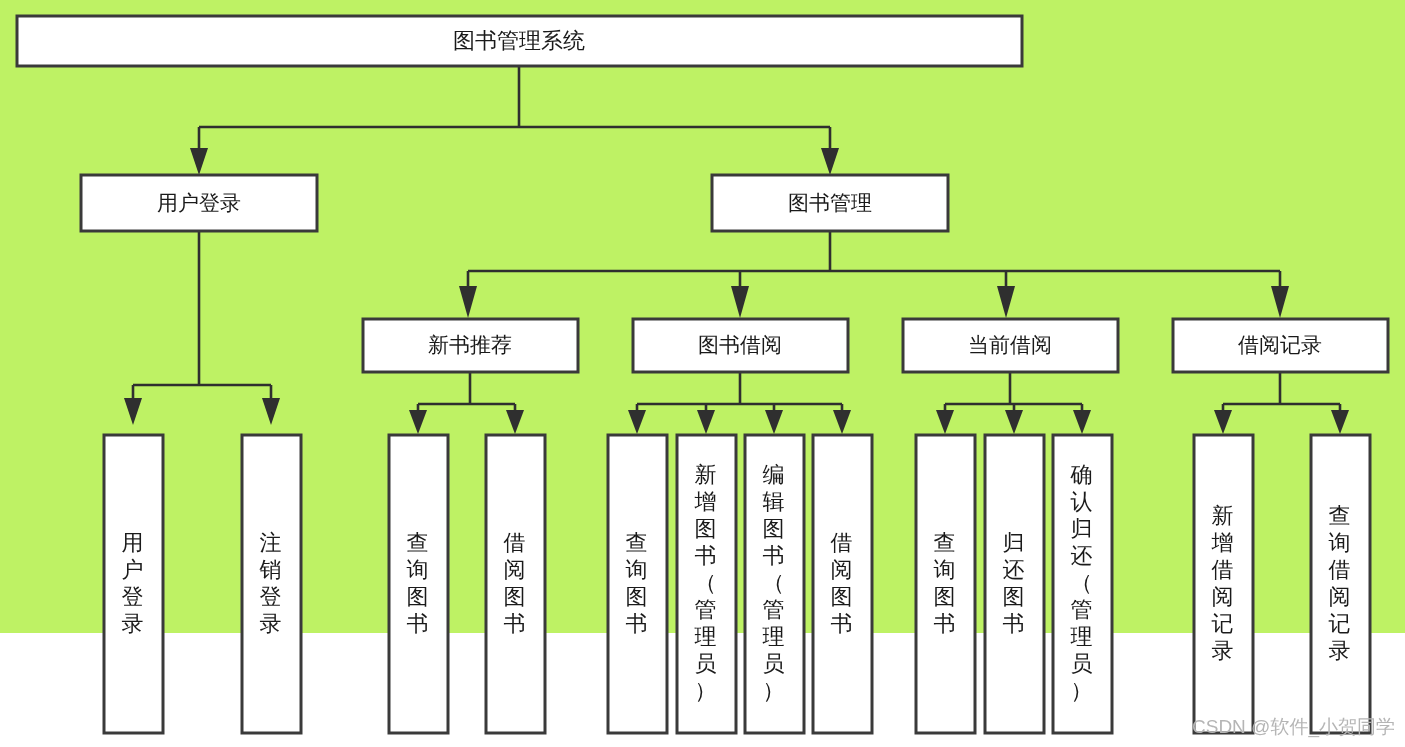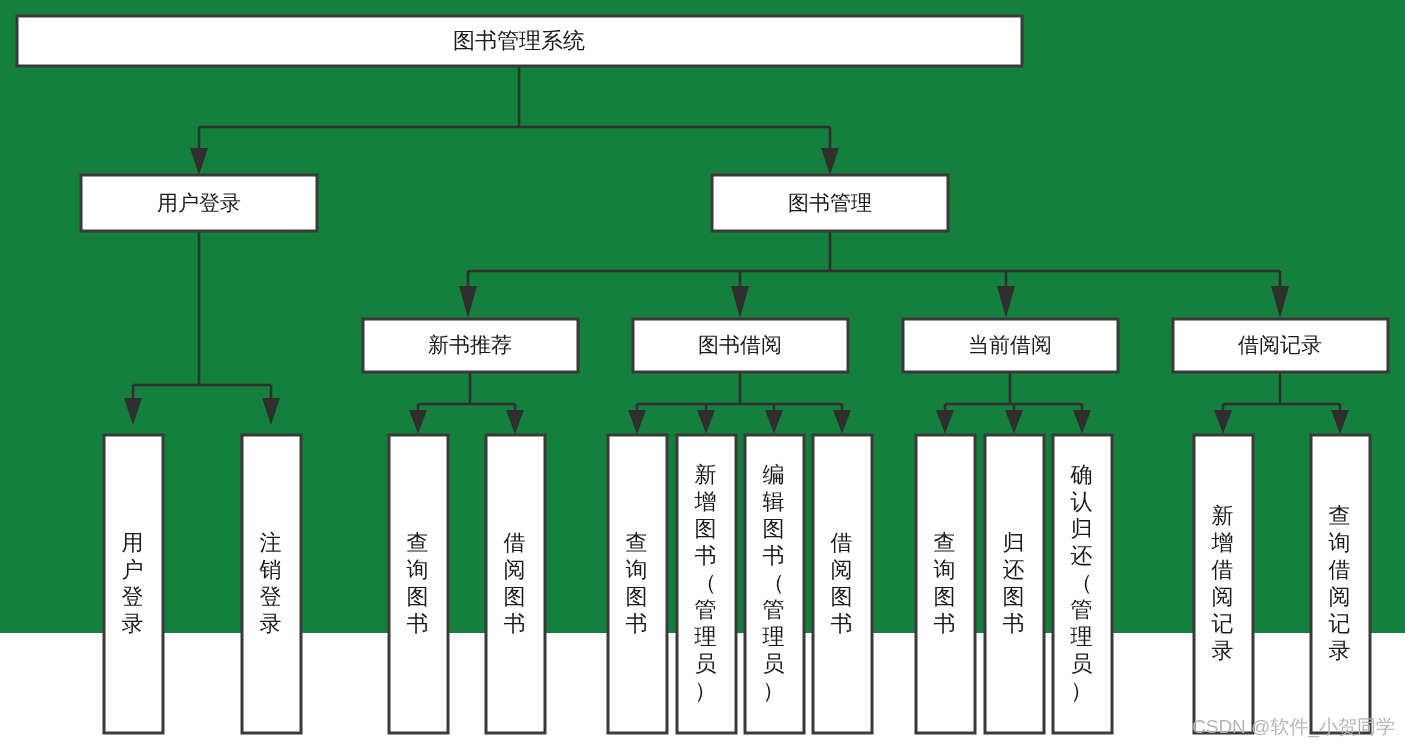--- a/index.html
+++ b/index.html
@@ -11,21 +11,21 @@
   body {
     font-family: "Liberation Sans", "DejaVu Sans", sans-serif;
     width: 1405px;
     height: 747px;
     overflow: hidden;
   }
   #diagram-root {
     position: relative;
     width: 1405px;
     height: 633px;
-    background: #15803d;
+    background: #bef264;
     text-decoration: underline;
   }
   svg#diagram-svg {
     position: absolute;
     top: 0;
     left: 0;
     width: 1405px;
     height: 747px;
     display: block;
   }

